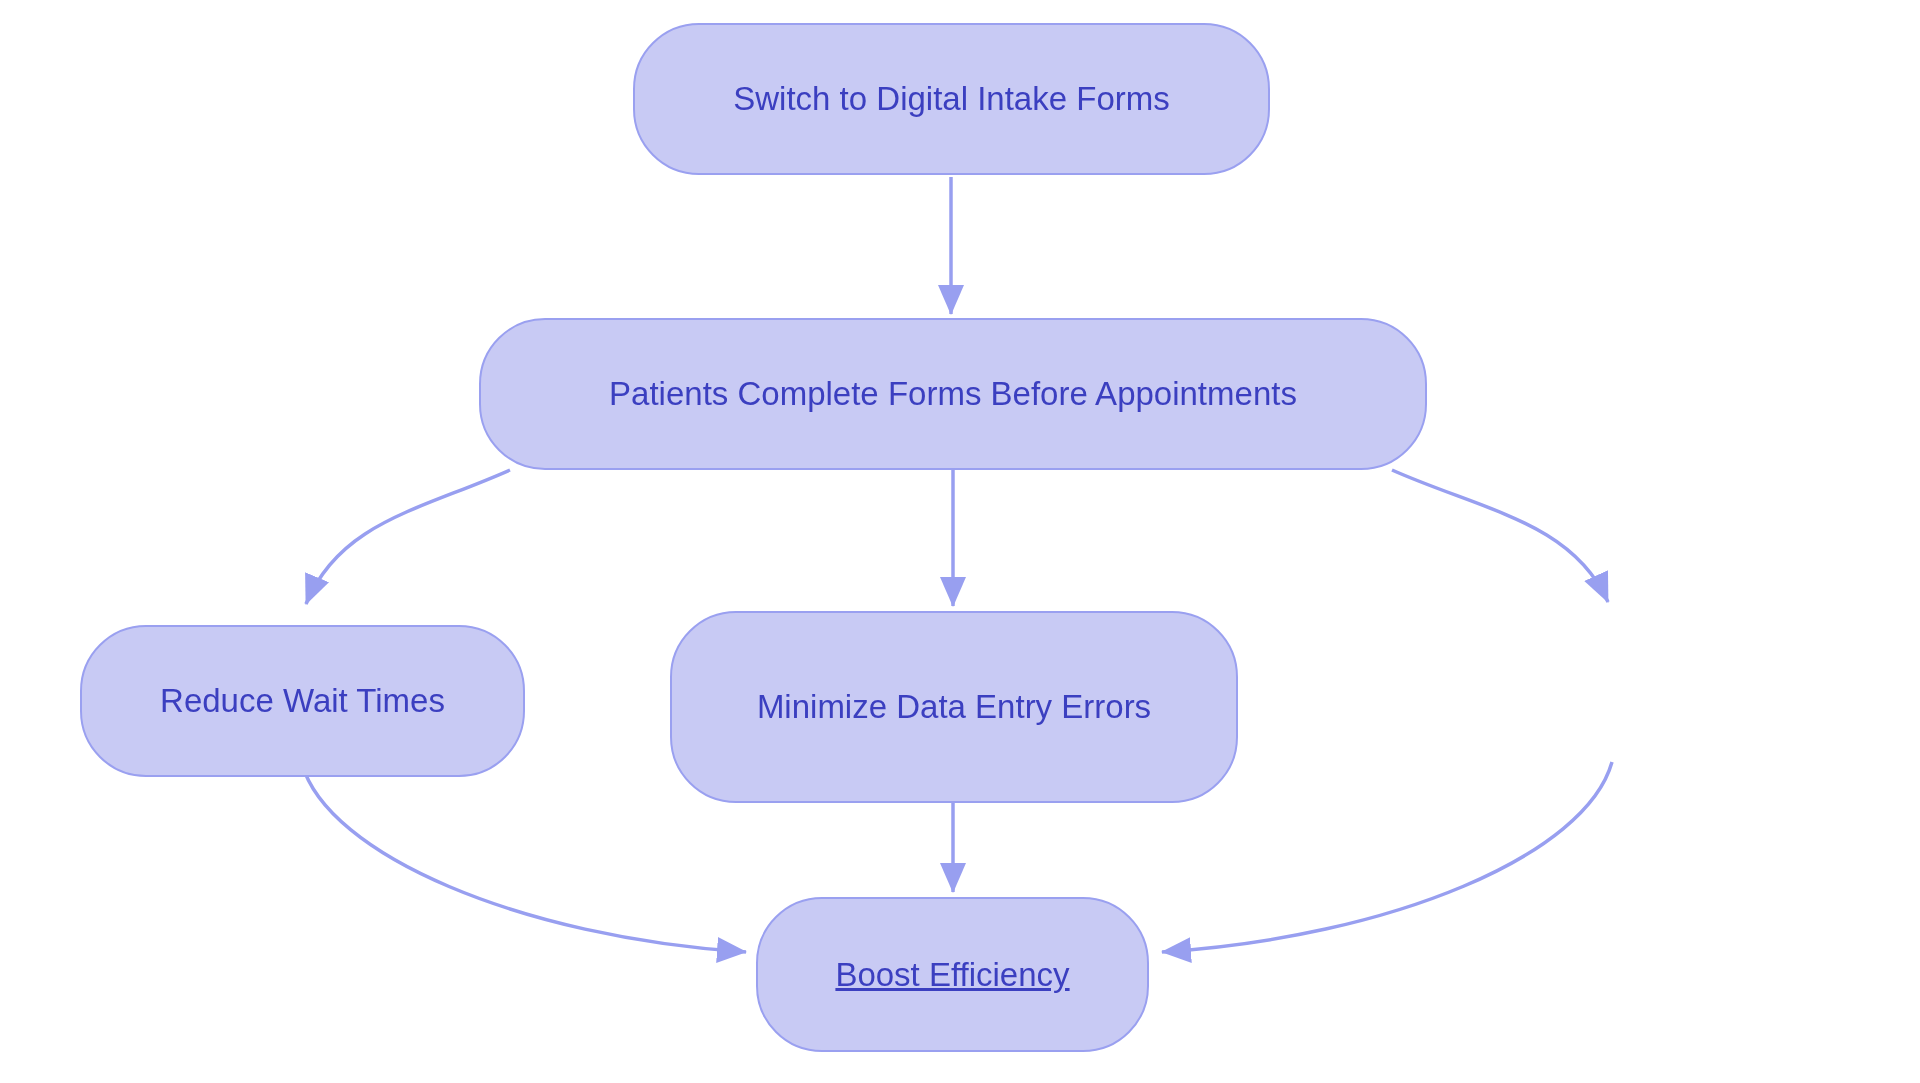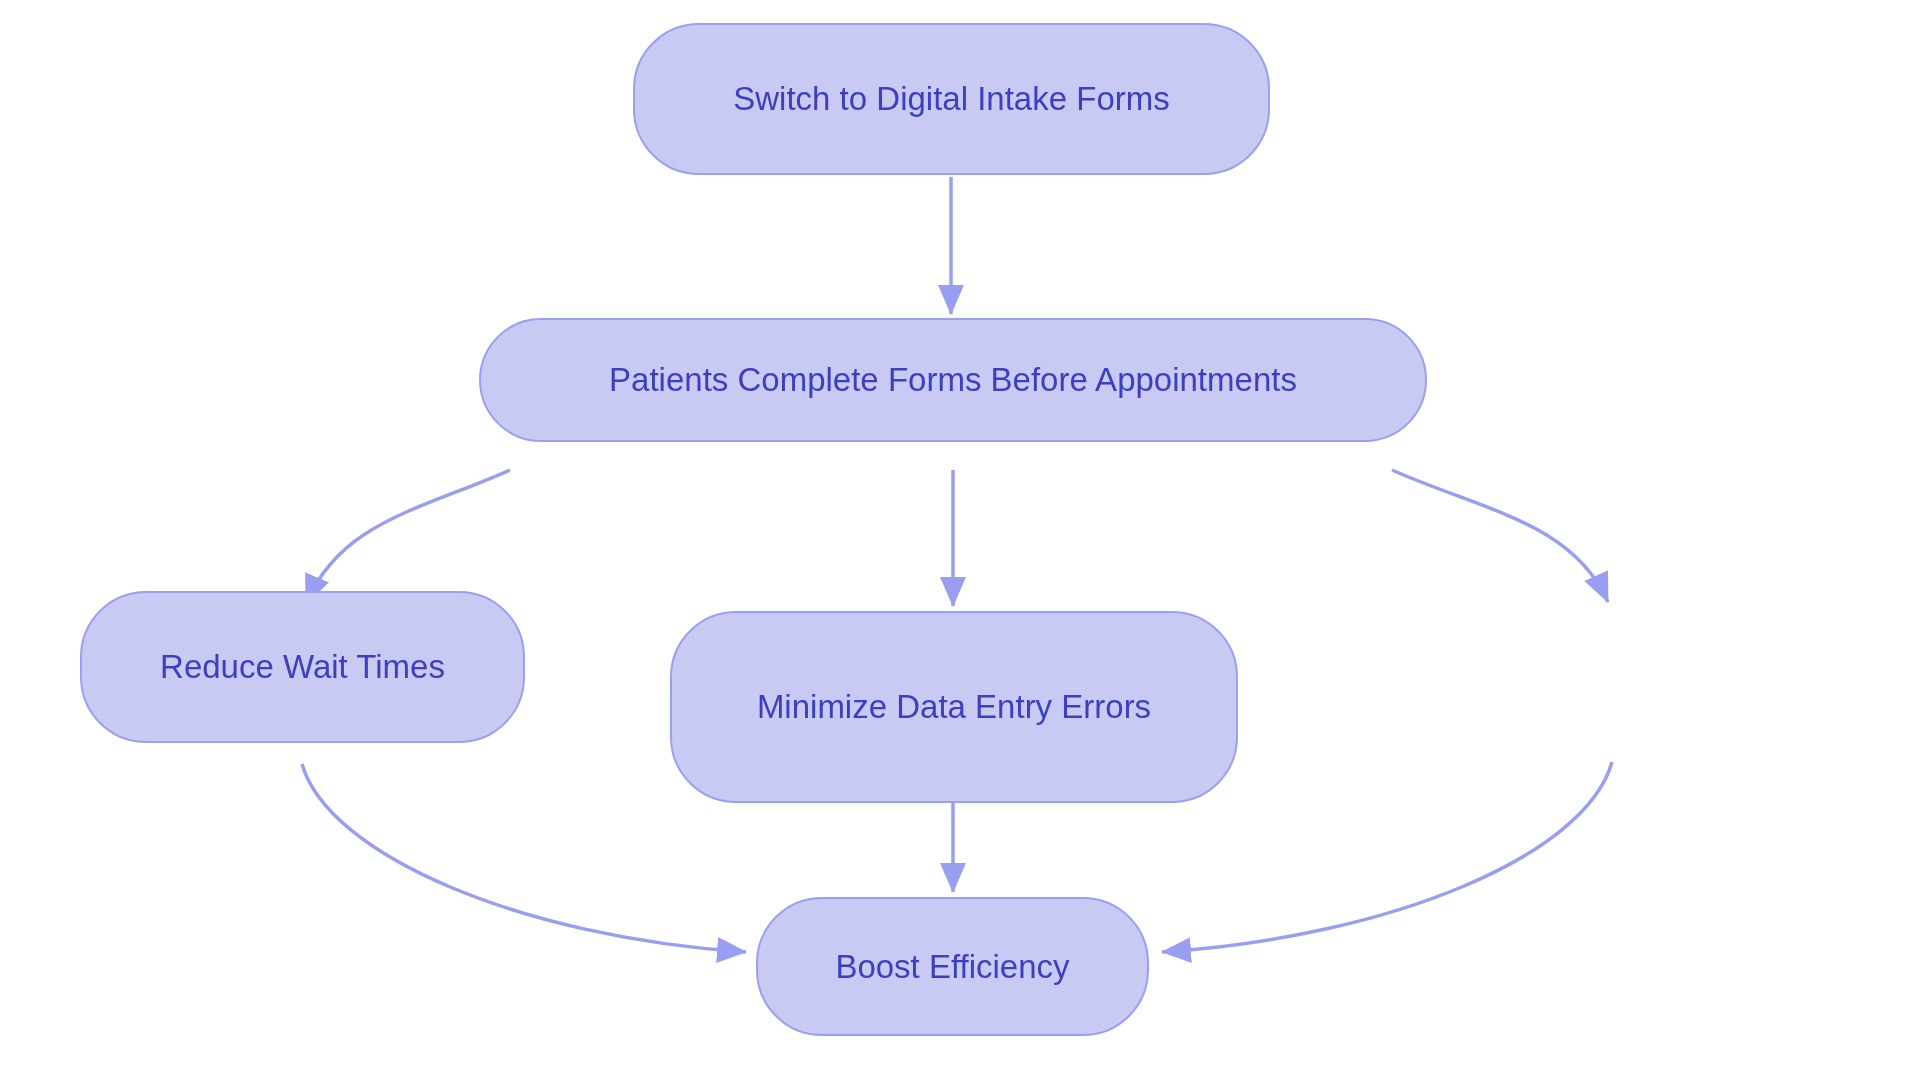--- a/index.html
+++ b/index.html
@@ -40,25 +40,25 @@
     display: flex;
     align-items: center;
     justify-content: center;
     text-align: right;
     color: var(--node-text, #3b3fc0);
     font-size: 33px;
     line-height: 1.2;
     padding: 0 30px;
   }
   .node-1 { left: 633px;  top: 23px;  width: 637px; height: 152px; }
-  .node-2 { left: 479px;  top: 318px; width: 948px; height: 124px; }
-  .node-3 { left: 80px;   top: 591px; width: 445px; height: 152px; }
+  .node-2 { left: 479px;  top: 318px; width: 948px; height: 152px; }
+  .node-3 { left: 80px;   top: 625px; width: 445px; height: 152px; }
   .node-4 { left: 670px;  top: 611px; width: 568px; height: 192px; }
   .node-5 { left: 1383px; top: 609px; width: 460px; height: 152px; }
-  .node-6 { left: 756px;  top: 897px; width: 393px; height: 139px; }
+  .node-6 { left: 756px;  top: 897px; width: 393px; height: 155px; text-decoration: underline; }
 </style>
 </head>
 <body>
 
 <div class="canvas">
 
   <svg class="edges" viewBox="0 0 1920 1083" xmlns="http://www.w3.org/2000/svg">
     <defs>
       <marker id="arrow-head" markerUnits="userSpaceOnUse" markerWidth="32" markerHeight="28" refX="29" refY="13" orient="auto">
         <path class="arrowhead-shape" d="M0,0 L30,13 L0,26 Z"></path>

